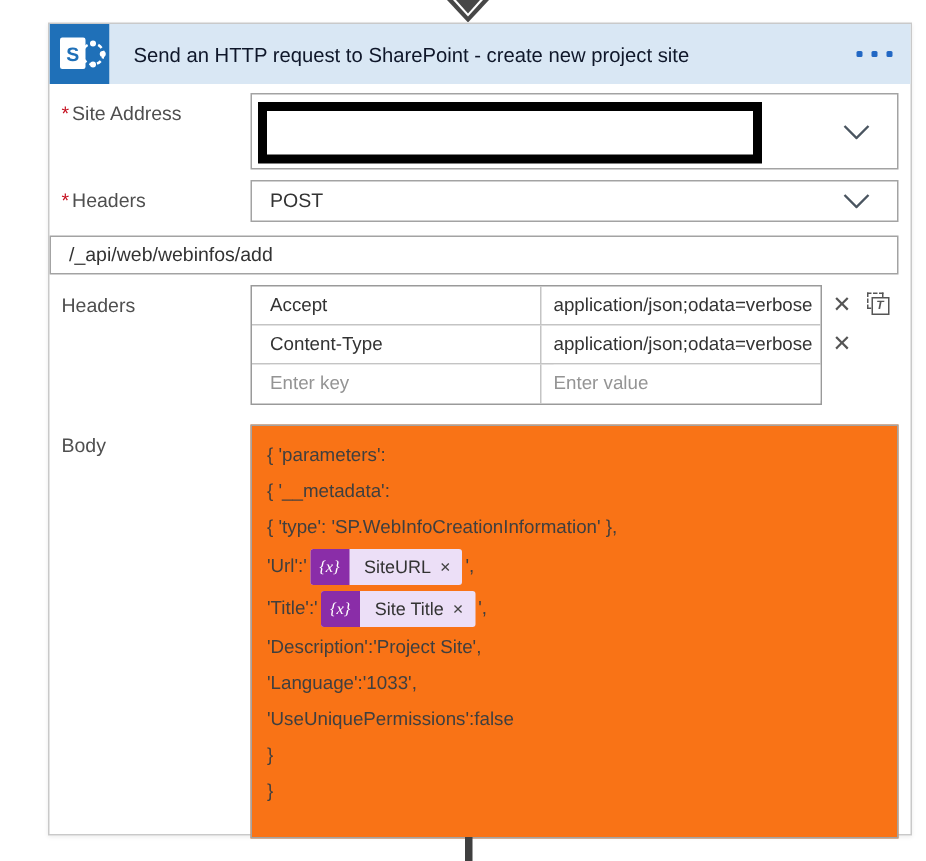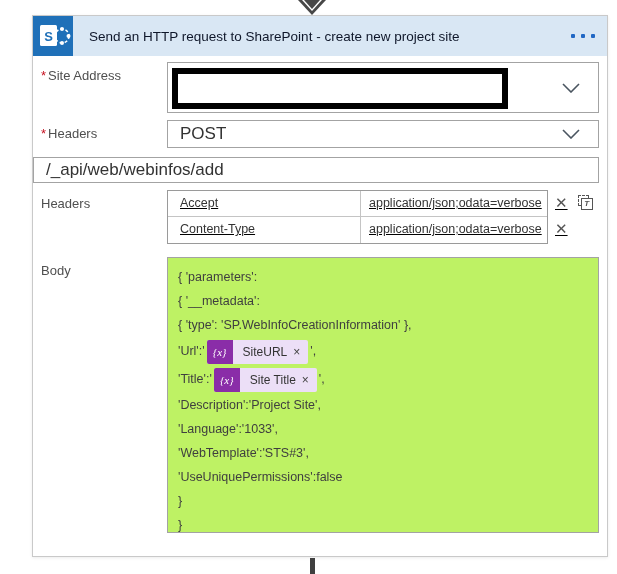--- a/index.html
+++ b/index.html
@@ -21,51 +21,51 @@
   .menu-dots { display:flex; gap:6px; padding:0 12px 0 6px; cursor:pointer; align-items:center; }
   .menu-dots i { width:4px; height:4px; background:#2268c4; border-radius:1px; }
 
   .card-body { padding:6px 0 0 0; }
   .row { display:flex; align-items:flex-start; margin-bottom:7px; }
   .lbl { flex:0 0 134px; padding:6px 4px 0 8px; font-size:13px; color:#4f4f4f; }
   .req { color:#c50f1f; margin-right:2px; }
   .fieldcol { flex:1; margin-right:8px; position:relative; }
 
   .dropdown, .input { border:1px solid #a3a3a3; background:#fff; width:100%;
-    font-size:17px; color:#333; position:relative; cursor:pointer; }
+    font-size:13px; color:#333; position:relative; cursor:pointer; }
   .dd-site { height:51px; }
   .dd-method { height:28px; line-height:26px; padding-left:12px; }
   .input-uri { height:26px; line-height:24px; padding-left:12px; margin-top:2px; cursor:text; }
   .chev { position:absolute; right:18px; top:50%; margin-top:-5px; width:18px; height:10px; }
   .redact { position:absolute; left:4px; top:5px; width:336px; height:41px;
     border:6px solid #000; background:#fff; }
 
   
-  .hdr-wrap { display:flex; align-items:flex-start;text-decoration:underline; }
+  .hdr-wrap { display:flex; align-items:flex-start; }
   .hdr-table { width:381px; border:1px solid #9a9a9a; }
   .hdr-row { display:flex; height:26px; border-bottom:1px solid #c4c4c4; }
   .hdr-row:last-child { border-bottom:none; }
   .cell-k { flex:0 0 193px; border-right:1px solid #c4c4c4; padding-left:12px;
     line-height:25px; font-size:12.5px; color:#333; cursor:text; overflow:hidden; white-space:nowrap; }
   .cell-v { flex:1; padding-left:8px; line-height:25px; font-size:12.5px; color:#333;
     cursor:text; overflow:hidden; white-space:nowrap; }
   .cell-k input, .cell-v input { border:none; outline:none; width:100%; height:24px;
     font-size:12.5px; font-family:inherit; color:#333; }
   .cell-k input::placeholder, .cell-v input::placeholder { color:#949494; }
   .hdr-side { display:flex; flex-direction:column; margin-left:7px; }
   .x-btn { height:26px; display:flex; align-items:center; font-size:15px; color:#555; cursor:pointer; }
   .tmode { position:relative; width:15px; height:15px; margin:5px 0 0 10px; cursor:pointer; }
   .tmode .solid { position:absolute; right:0; bottom:0; width:12px; height:12px;
     border:1.5px solid #555; font-size:8px; line-height:9px; text-align:center; color:#555;
     font-weight:bold; background:#fff; }
   .tmode .dash { position:absolute; left:0; top:0; width:11px; height:11px;
     border:1.5px dashed #555; }
 
   
-  .body-box { border:1px solid #a3a3a3; background:#bef264; width:100%; height:276px;
+  .body-box { border:1px solid #a3a3a3; background:#f97316; width:100%; height:276px;
     padding:7px 10px; cursor:text; }
   .bline { font-size:12.5px; color:#3f3f3f; line-height:24px; white-space:nowrap; }
   .bline.tok { line-height:28px; }
   .pill { display:inline-flex; align-items:center; background:#ecdff7; border-radius:2px;
     height:24px; margin:0 2px; vertical-align:middle; cursor:pointer; }
   .fx { display:inline-flex; align-items:center; justify-content:center; width:26px; height:24px;
     background:#8a2da8; color:#fff; font-size:11px; font-style:italic;
     font-family:"Liberation Serif","DejaVu Serif",serif; border-radius:2px 0 0 2px; }
   .pill .tname { padding:0 6px 0 10px; font-size:12px; color:#333; }
   .pill .tx { padding-right:8px; font-size:12px; color:#444; }
@@ -143,20 +143,24 @@
           <div class="hdr-wrap">
             <div class="hdr-table">
               <div class="hdr-row">
                 <div class="cell-k">Accept</div>
                 <div class="cell-v">application/json;odata=verbose</div>
               </div>
               <div class="hdr-row">
                 <div class="cell-k">Content-Type</div>
                 <div class="cell-v">application/json;odata=verbose</div>
               </div>
+              <div class="hdr-row">
+                <div class="cell-k"><input placeholder="Enter key" style=""></div>
+                <div class="cell-v"><input placeholder="Enter value" style=""></div>
+              </div>
             </div>
             <div class="hdr-side">
               <div style="display:flex;">
                 <span class="x-btn">✕</span>
                 <span class="tmode">
                   <i class="dash"></i>
                     <i class="solid">T</i>
                 </span>
               </div>
               <span class="x-btn">✕</span>
@@ -181,21 +185,20 @@
             </div>
             <div class="bline tok">
               <span>'Title':'</span><span class="pill">
                   <span class="fx">{x}</span>
                   <span class="tname">Site Title</span>
                   <span class="tx">×</span>
                 </span><span>',</span>
             </div>
             <div class="bline">'Description':'Project Site',</div>
             <div class="bline">'Language':'1033',</div>
-            <div class="bline">'WebTemplate':'STS#3',</div>
             <div class="bline">'UseUniquePermissions':false</div>
             <div class="bline">}</div>
             <div class="bline">}</div>
           </div>
         </div>
       </div>
 
     </div>
   </div>
 

